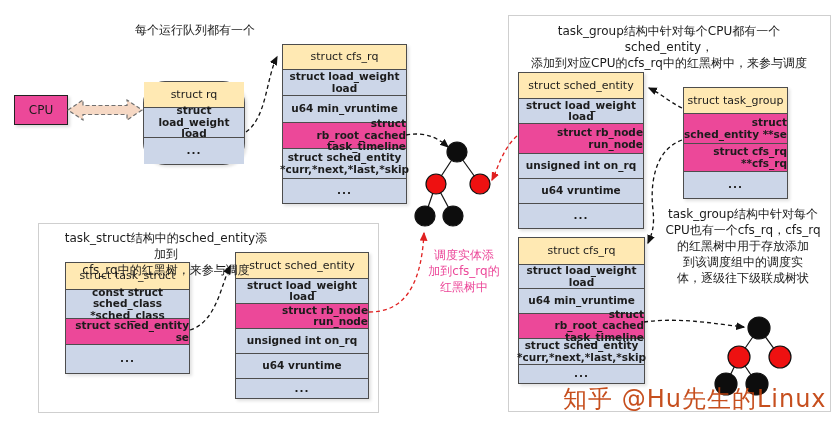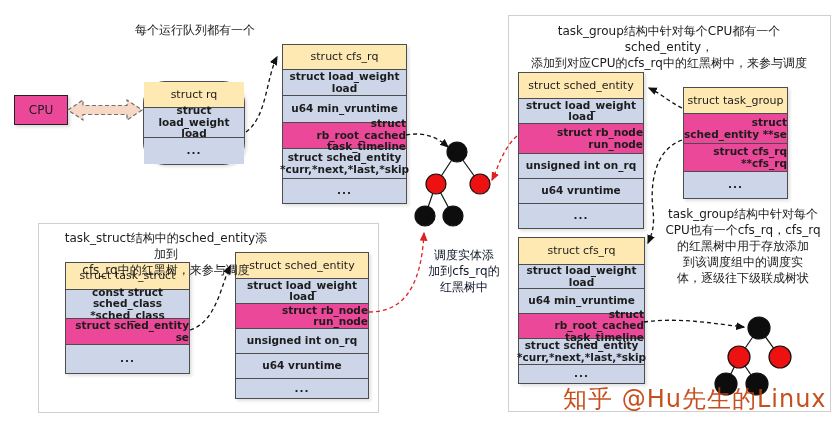--- a/index.html
+++ b/index.html
@@ -1,20 +1,20 @@
 <!DOCTYPE html>
 <html><head>
 <meta charset="utf-8">
 <style>
   html,body{margin:0;padding:0;background:#fff;}
   #canvas{position:relative;width:840px;height:429px;background:#fff;overflow:hidden;
           font-family:"DejaVu Sans","Liberation Sans",sans-serif;color:#1c1c1c;}
   .panel{position:absolute;background:#fff;border:1px solid #cfcfcf;z-index:1;}
   .note{position:absolute;z-index:3;font-size:12px;line-height:16px;text-align:center;color:#1c1c1c;}
-  .note.red{color:#0f172a;}
+  .note.red{color:#ec4899;}
   .sbox{position:absolute;z-index:2;border:1px solid #4d4d4d;background:#ccd6e8;box-shadow:2px 2px 3px rgba(0,0,0,0.12);}
   .row{display:flex;align-items:center;justify-content:center;text-align:center;
        font-size:10.5px;line-height:11.5px;padding:1px 0;box-sizing:border-box;}
   .row + .row{border-top:1px solid #4d4d4d;font-weight:bold;}
   .row.title{background:#ffe9b3;font-size:11px;}
   .row.blue{background:#ccd6e8;}
   .row.green{background:#ec4899;text-align:right;}
   .row.dots{font-weight:bold;letter-spacing:1px;}
   #cpu-box{position:absolute;left:14px;top:95px;width:52px;height:28px;z-index:2;
            background:#ec4899;border:1.5px solid #222;display:flex;align-items:center;justify-content:center;

